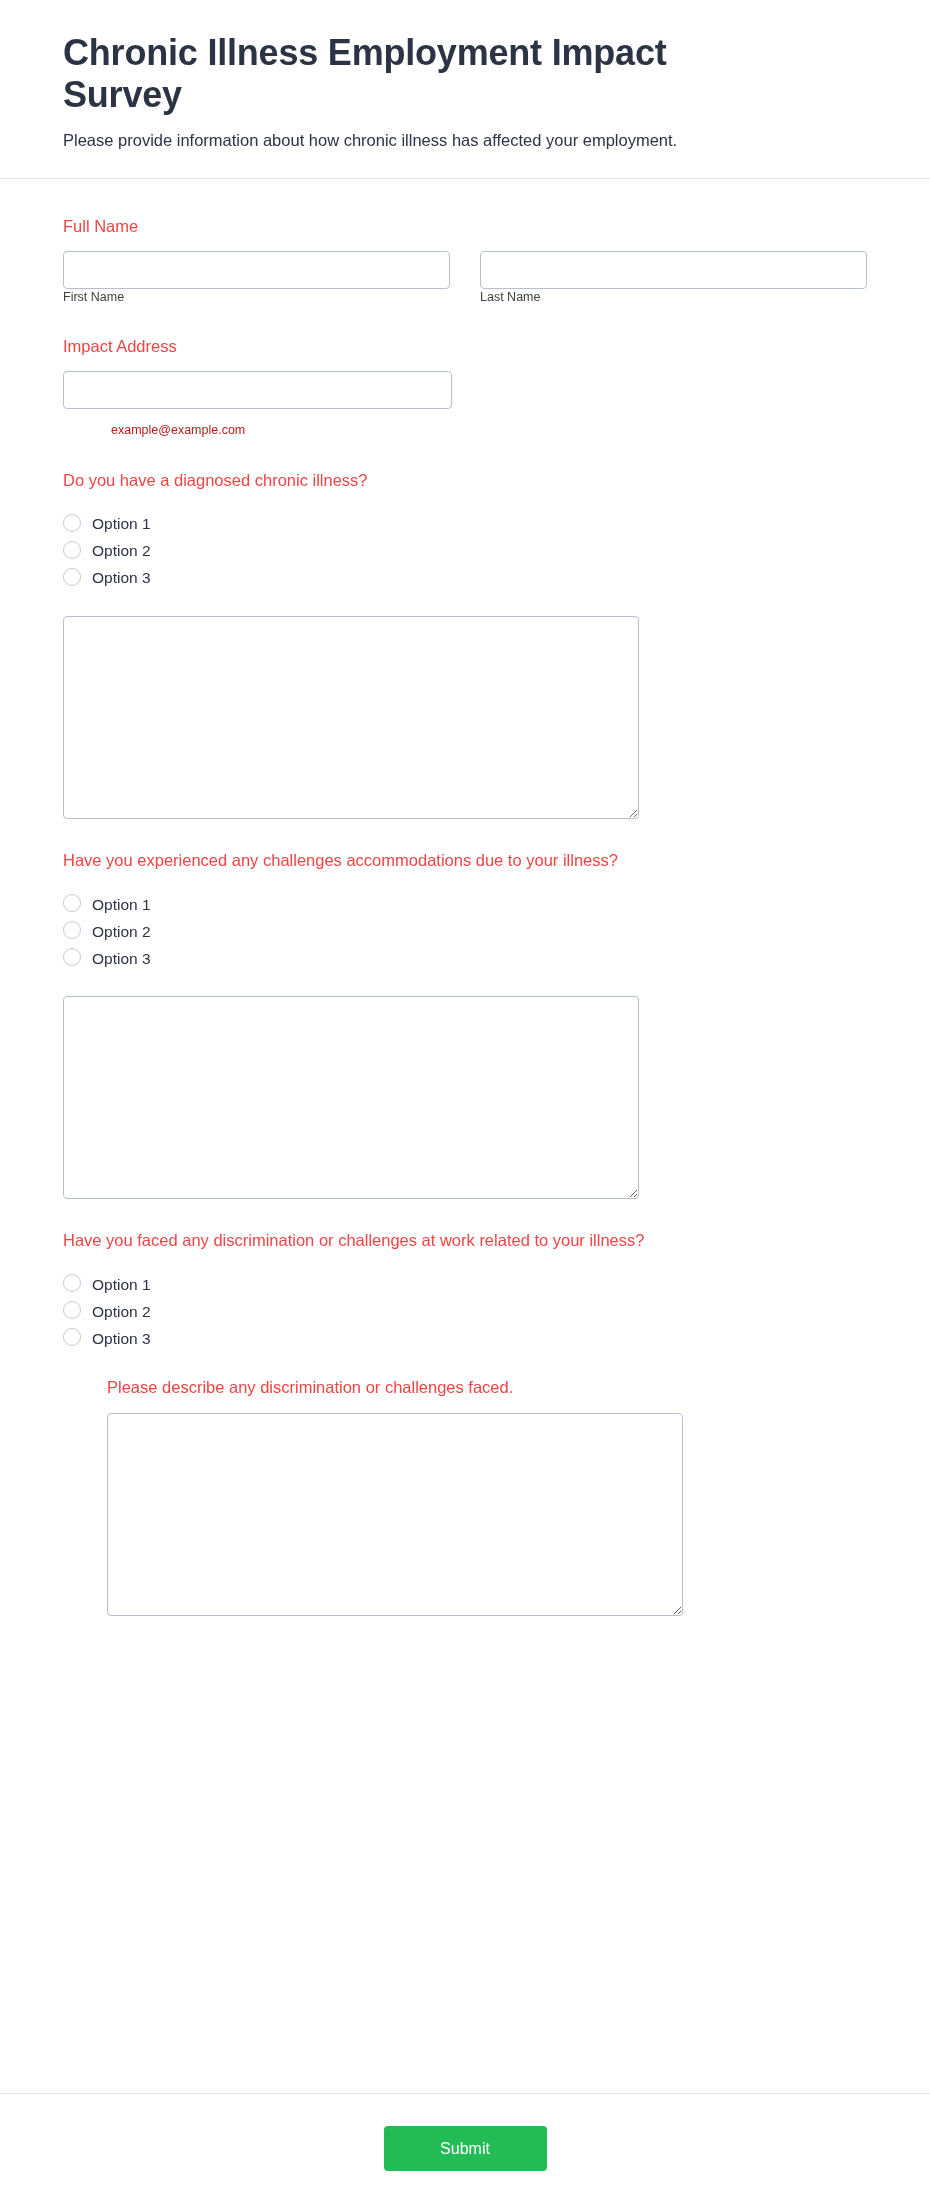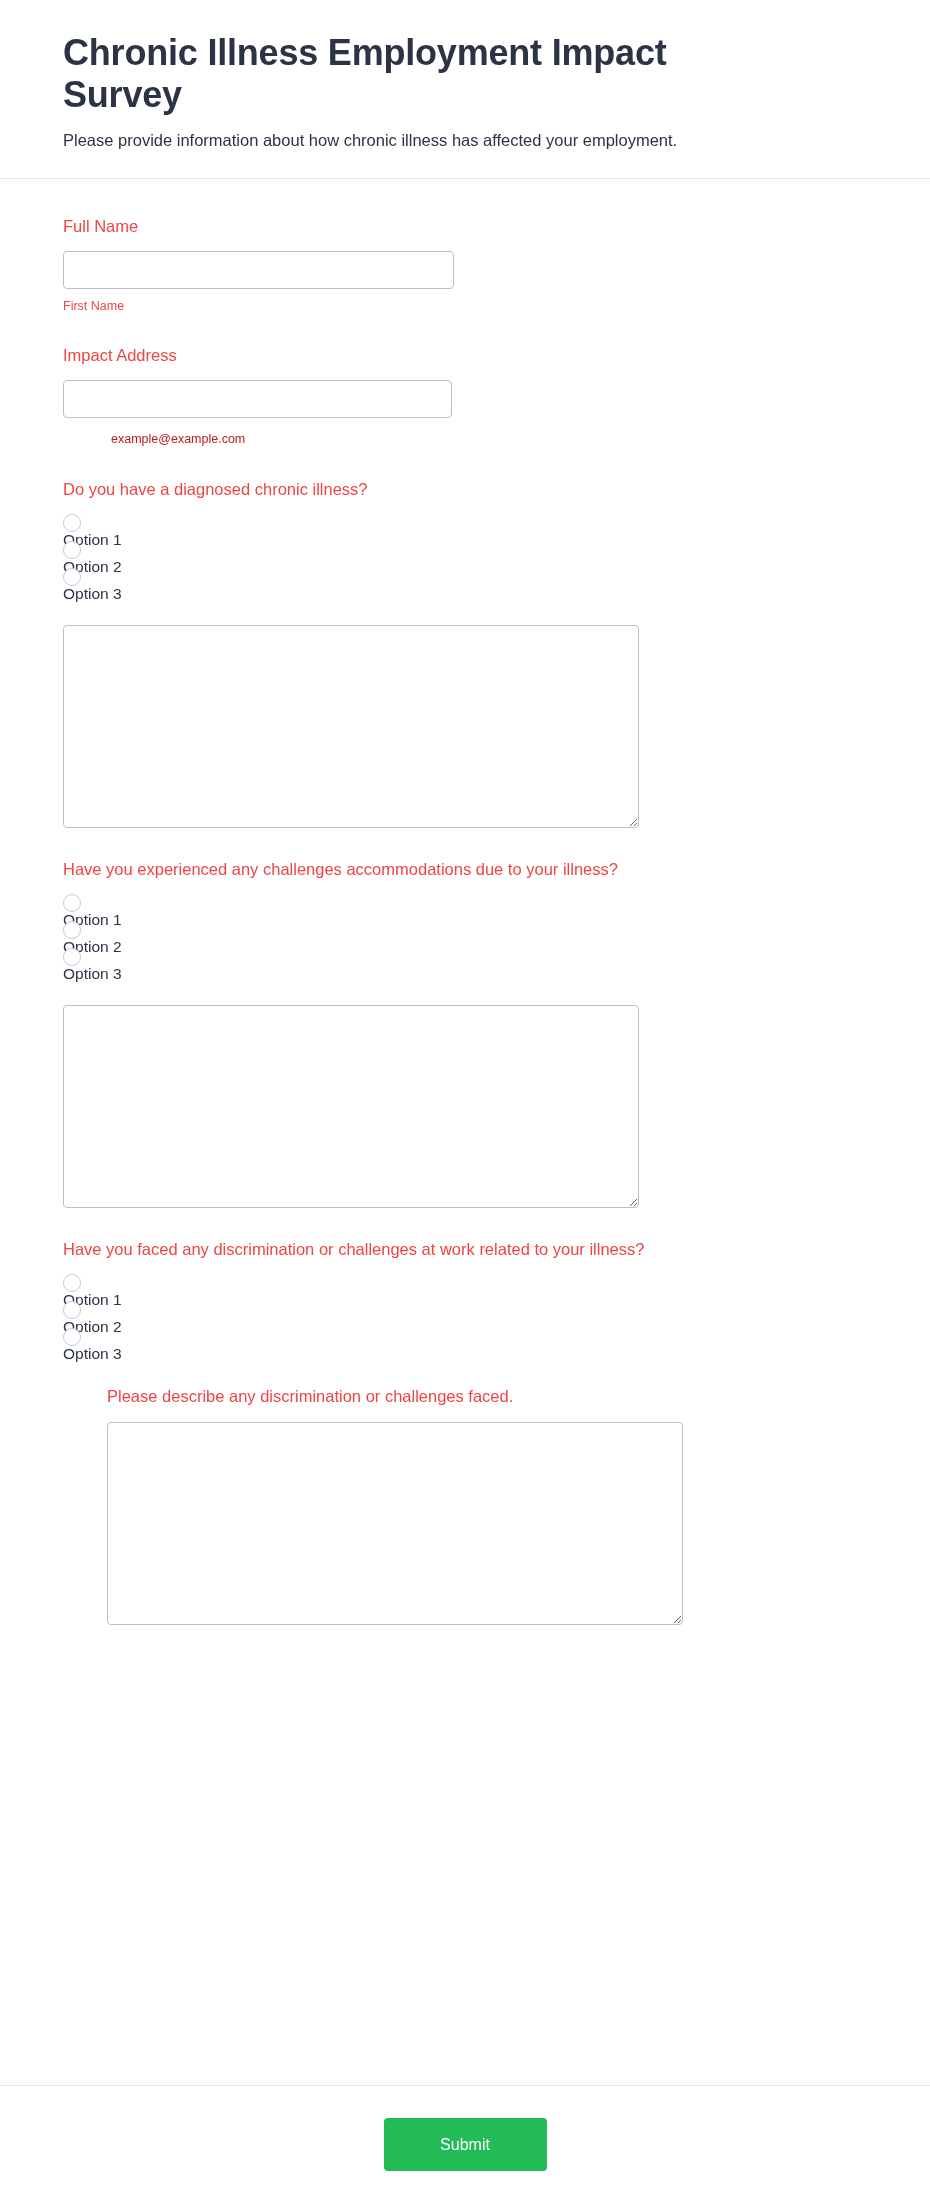--- a/index.html
+++ b/index.html
@@ -77,42 +77,40 @@
     font-size: 15px;
     color: #2c3345;
     background: #ffffff;
     border: 1px solid #b8c0d0;
     border-radius: 4px;
     outline: none;
   }
   .email-input { width: 389px; }
   .sub-label {
     display: block;
-    margin-top: 9px;
     font-size: 12.5px;
     line-height: 1.3;
-    color: #ef4444;
+    color: #404040;
   }
   .hint-label {
     display: block;
     margin-top: 13px;
     font-size: 12.5px;
     line-height: 1.3;
     color: #b91c1c;
     margin-left: 48px;
   }
 
   
   .radio-group { margin-top: 4px; }
   .radio-row {
     display: flex;
-    align-items: flex-start;
+    align-items: flex-end;
     height: 27px;
     cursor: pointer;
-    flex-direction: column;
   }
   .radio-dot {
     width: 18px;
     height: 18px;
     flex: 0 0 18px;
     border: 1px solid #c3cad8;
     border-radius: 50%;
     background: #ffffff;
     margin-right: 11px;
   }
@@ -141,21 +139,21 @@
   
   .form-footer {
     border-top: 1px solid #e4e6ef;
     padding: 32px 0 40px 0;
     text-align: center;
     margin-top: 26px;
   }
   .submit-button {
     display: inline-block;
     width: 163px;
-    height: 53px;
+    height: 45px;
     background: #22bb55;
     color: #ffffff;
     font-family: "Liberation Sans", sans-serif;
     font-size: 16px;
     line-height: 1;
     border: none;
     border-radius: 4px;
     cursor: pointer;
   }
 </style>
@@ -171,20 +169,24 @@
 
   <div class="form-body">
 
     <div class="question">
       <span class="q-label">Full Name</span>
       <div class="name-row">
         <div class="name-col">
           <input class="field-input" type="text" value="" style="">
           <span class="sub-label">First Name</span>
         </div>
+        <div class="name-col">
+          <input class="field-input" type="text" value="" style="">
+          <span class="sub-label">Last Name</span>
+        </div>
       </div>
     </div>
 
     <div class="question">
       <span class="q-label">Impact Address</span>
       <input class="field-input email-input" type="email" value="" style="">
       <span class="hint-label">example@example.com</span>
     </div>
 
     <div class="question">

